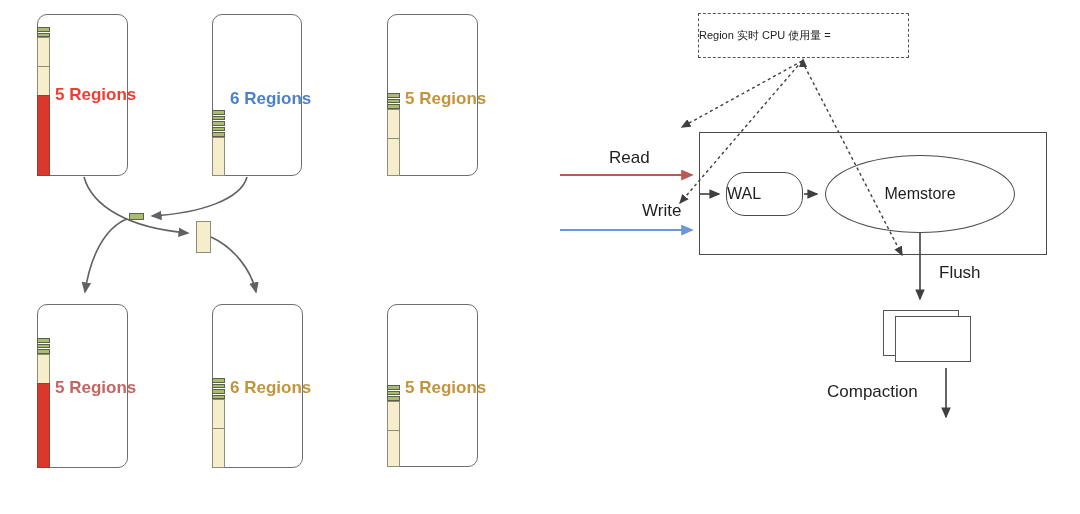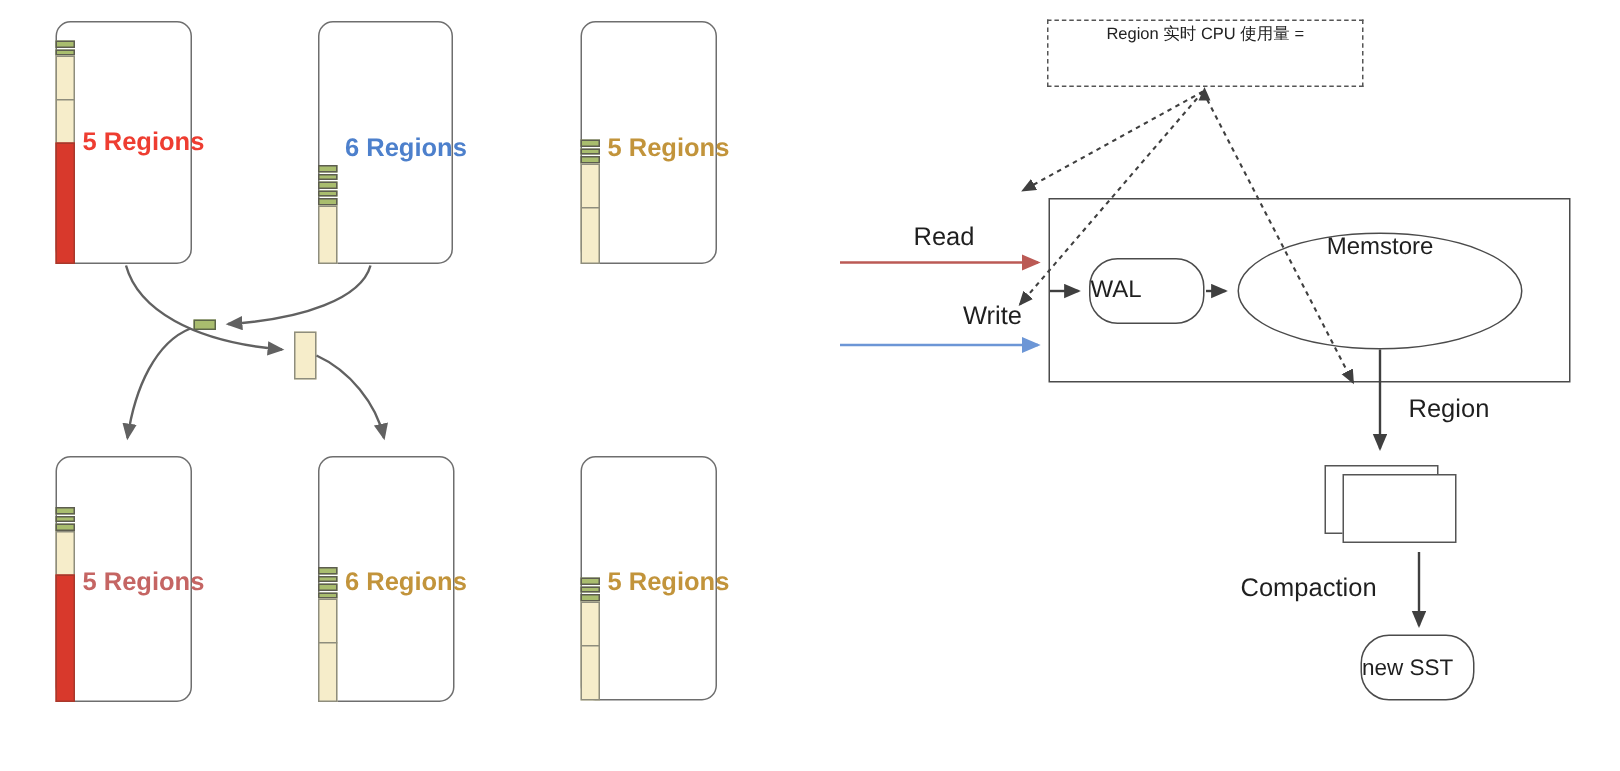--- a/index.html
+++ b/index.html
@@ -32,24 +32,24 @@
     position:absolute;left:17px;font-size:17px;font-weight:700;
     white-space:nowrap;z-index:3;
   }
   .chip{position:absolute;z-index:2;}
   .chip-green{background:#a9bd6e;border:1px solid #5c6648;}
   .chip-cream{background:#f6edca;border:1px solid #8e8d7d;}
   
   .rbox{position:absolute;background:#ffffff;border:1.5px solid #4b4b4b;}
   .annotation{
     position:absolute;border:1px dashed #555555;background:#ffffff;
-    display:flex;flex-direction:column;justify-content:flex-start;align-items:center;
+    display:flex;flex-direction:row;justify-content:flex-start;align-items:center;
     font-size:11px;color:#222222;line-height:1.65;z-index:4;
   }
-  .ellipse{border-radius:50%;display:flex;justify-content:center;}
+  .ellipse{border-radius:50%;display:flex;align-items:center;justify-content:center;}
   .center-text{display:flex;align-items:center;justify-content:flex-start;border-radius:19px;}
   .flow-label{
     position:absolute;font-size:17px;color:#1f1f1f;white-space:nowrap;z-index:3;
   }
   .box-text{font-size:16px;color:#1f1f1f;}
   .sst-back,.sst-mid{position:absolute;background:#ffffff;border:1.3px solid #555555;}
   .overlay-svg{position:absolute;left:0;top:0;z-index:5;pointer-events:none;}
 </style>
 </head>
 <body>
@@ -133,29 +133,26 @@
   <div class="rbox center-text" style="left:726px;top:172px;width:77px;height:44px;z-index:2;">
     <span class="box-text">WAL</span>
   </div>
 
   <div class="rbox ellipse" style="left:825px;top:155px;width:190px;height:78px;z-index:2;">
     <span class="box-text">Memstore</span>
   </div>
 
   <div class="flow-label" style="left:609px;top:148px;">Read</div>
   <div class="flow-label" style="left:609px;top:201px;margin-left:33px;">Write</div>
-  <div class="flow-label" style="left:939px;top:263px;">Region</div>
+  <div class="flow-label" style="left:939px;top:263px;">Flush</div>
   <div class="flow-label" style="left:827px;top:382px;">Compaction</div>
 
   <div class="sst-back" style="left:883px;top:310px;width:76px;height:46px;"></div>
   <div class="sst-mid" style="left:895px;top:316px;width:76px;height:46px;"></div>
 
-  <div class="rbox center-text" style="left:907px;top:423px;width:76px;height:44px;border-width:1.3px;">
-    <span class="box-text" style="font-size:15px;">new SST</span>
-  </div>
 
   <svg class="overlay-svg" width="1080" height="514" viewBox="0 0 1080 514">
     <defs>
       <marker id="m-gray" markerWidth="8" markerHeight="8" refX="6" refY="3" orient="auto">
         <path d="M0,0 L7,3 L0,6 Z" fill="#616161"></path>
       </marker>
       <marker id="m-dark" markerWidth="8" markerHeight="8" refX="6" refY="3" orient="auto">
         <path d="M0,0 L7,3 L0,6 Z" fill="#3f3f3f"></path>
       </marker>
       <marker id="m-red" markerWidth="8" markerHeight="8" refX="6" refY="3" orient="auto">

